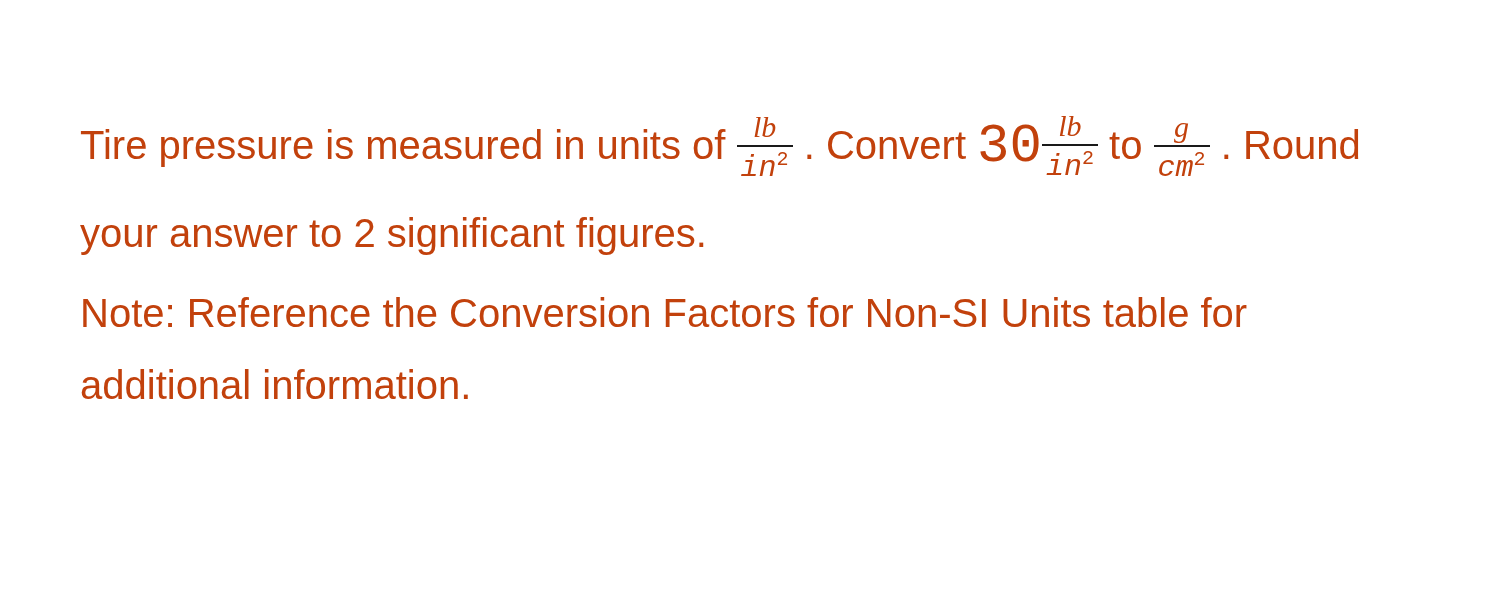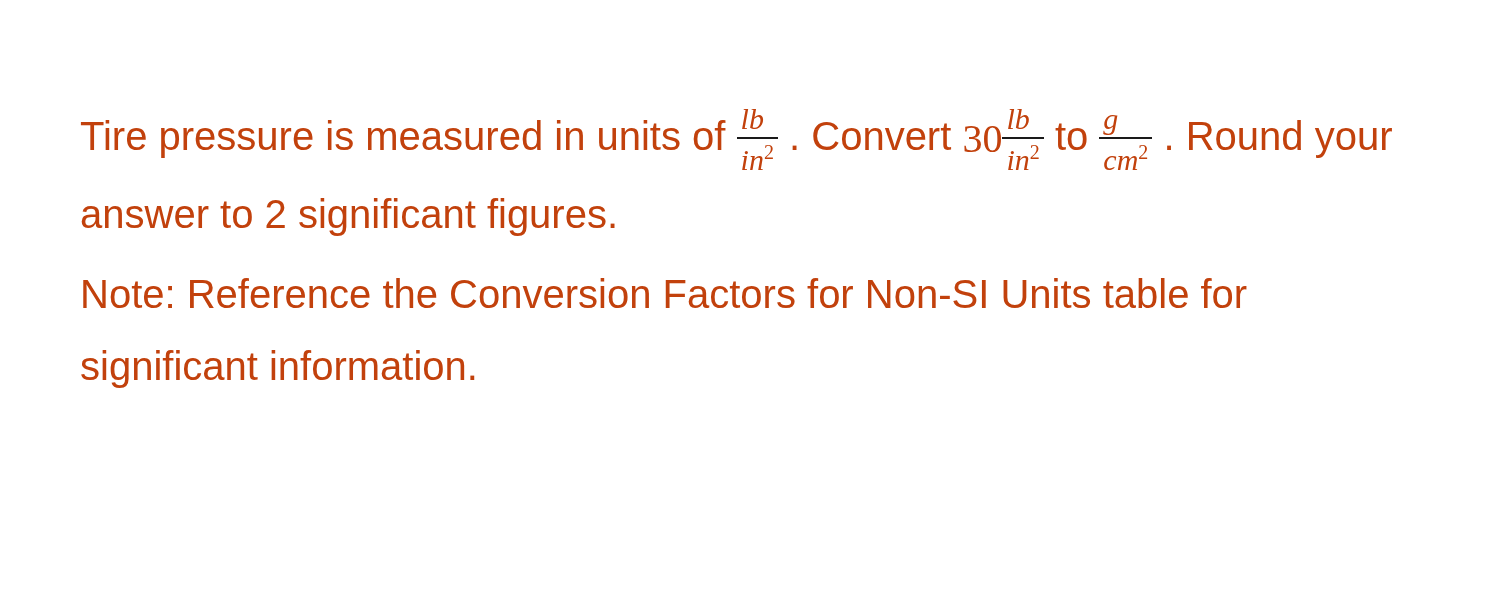--- a/index.html
+++ b/index.html
@@ -19,57 +19,59 @@
       font-size: 40px;
       line-height: 1.8;
       color: #c2410c;
     }
     .paragraph {
       margin-bottom: 8px;
     }
     .math-frac {
       display: inline-block;
       vertical-align: middle;
+      text-align: center;
       font-family: "Times New Roman", Times, serif;
       font-style: italic;
       line-height: 1.1;
       position: relative;
       top: -2px;
     }
     .math-frac .num {
       display: block;
       border-bottom: 2px solid #1a1a1a;
       padding: 0 4px 2px 4px;
       font-size: 30px;
     }
     .math-frac .den {
       display: block;
       padding: 2px 4px 0 4px;
       font-size: 30px;
+      font-family: Liberation Mono, monospace;
     }
     .math-frac .den sup {
       font-size: 20px;
       font-style: normal;
     }
     .math-coeff {
-      font-family: Liberation Serif, serif;
-      font-size: 40px;
+      font-family: Liberation Mono, monospace;
+      font-size: 54px;
       vertical-align: middle;
       position: relative;
       top: -2px;
     }
     .math-group {
       white-space: nowrap;
       display: inline-block;
       vertical-align: middle;
     }
   </style>
 </head>
 <body>
 
 <div class="problem-text">
   <div class="paragraph">
     <span>Tire pressure is measured in units of </span><span class="math-group"><span class="math-frac"><span class="num">lb</span><span class="den"><span>in</span><sup>2</sup></span></span></span><span> . Convert </span><span class="math-group"><span class="math-coeff">30</span><span class="math-frac"><span class="num">lb</span><span class="den"><span>in</span><sup>2</sup></span></span></span><span>  to  </span><span class="math-group"><span class="math-frac"><span class="num">g</span><span class="den"><span>cm</span><sup>2</sup></span></span></span><span> . Round your answer to 2 significant figures.</span>
   </div>
   <div class="paragraph">
-    <span>Note: Reference the Conversion Factors for Non-SI Units table for significant information.</span>
+    <span>Note: Reference the Conversion Factors for Non-SI Units table for additional information.</span>
   </div>
 </div>
 
 </body></html>

